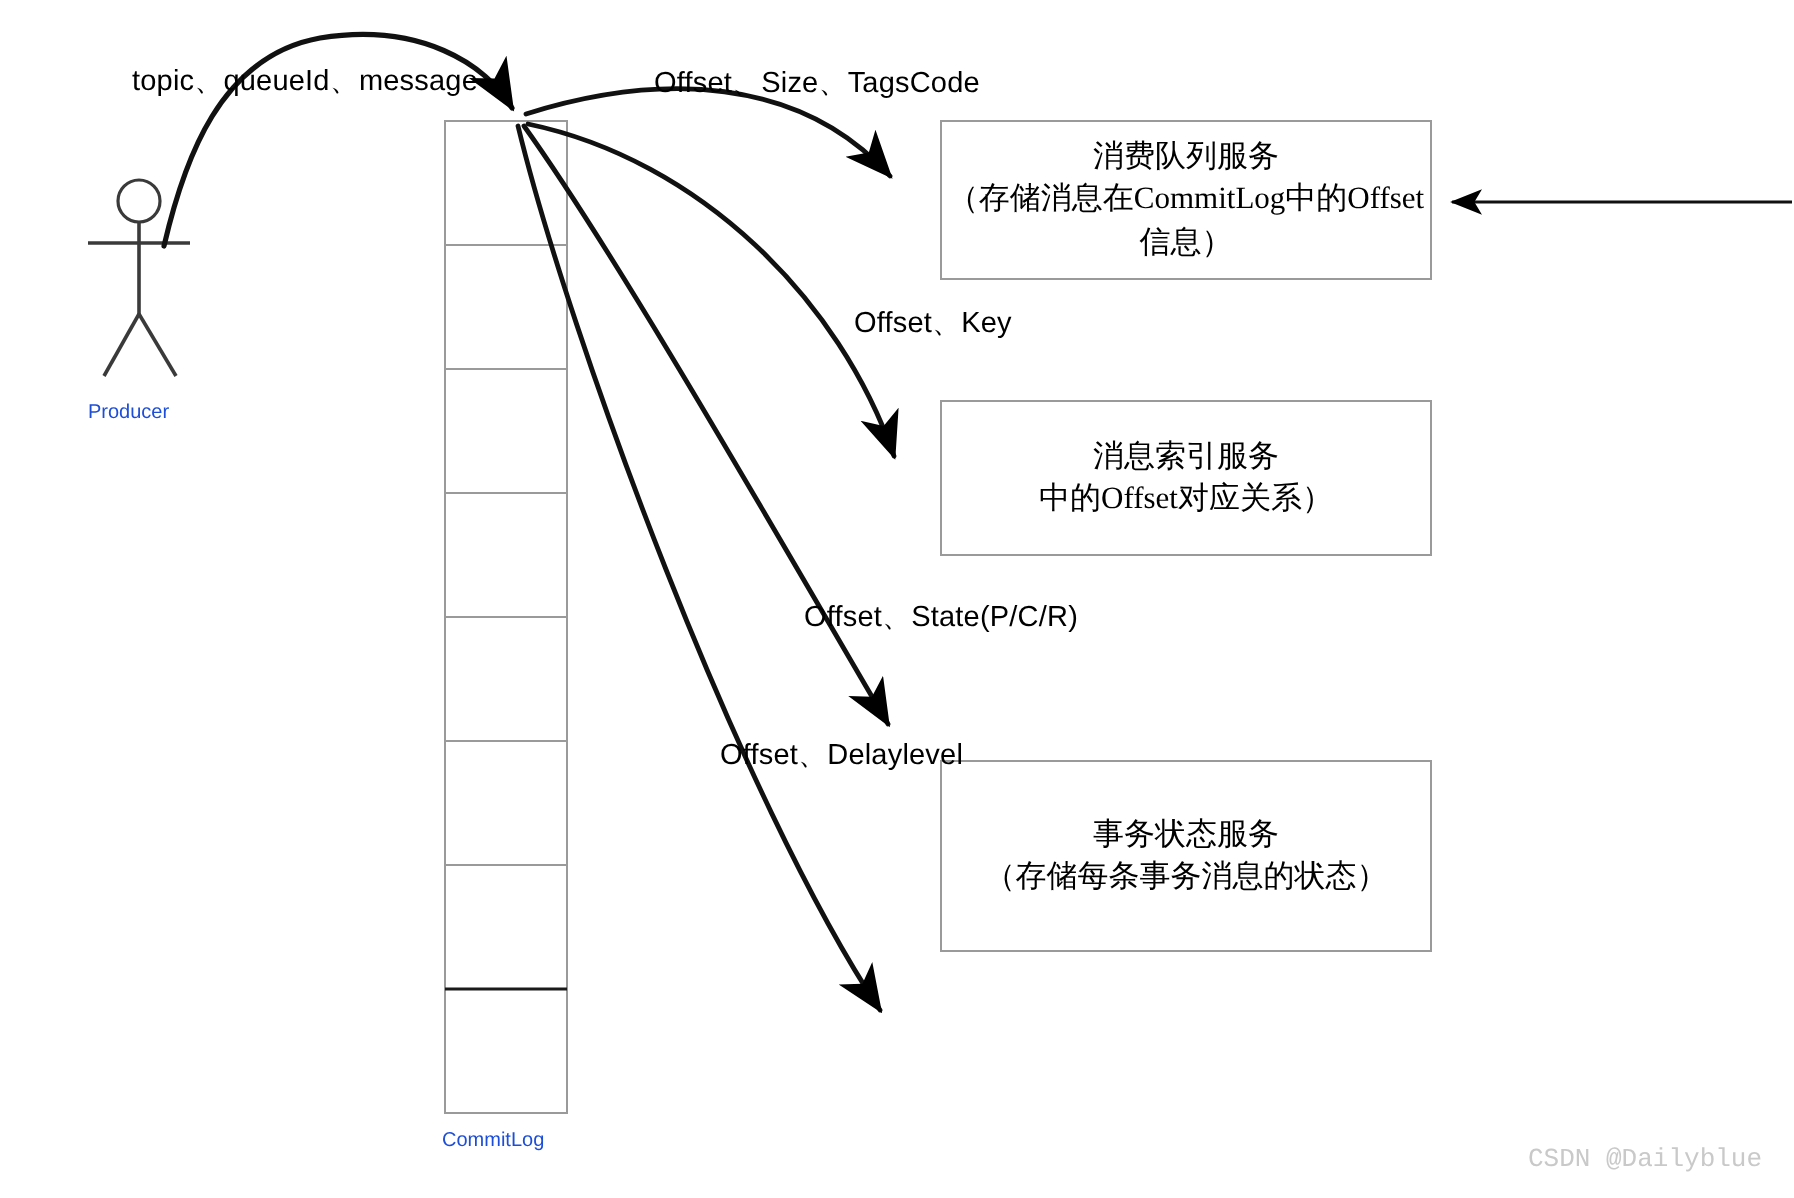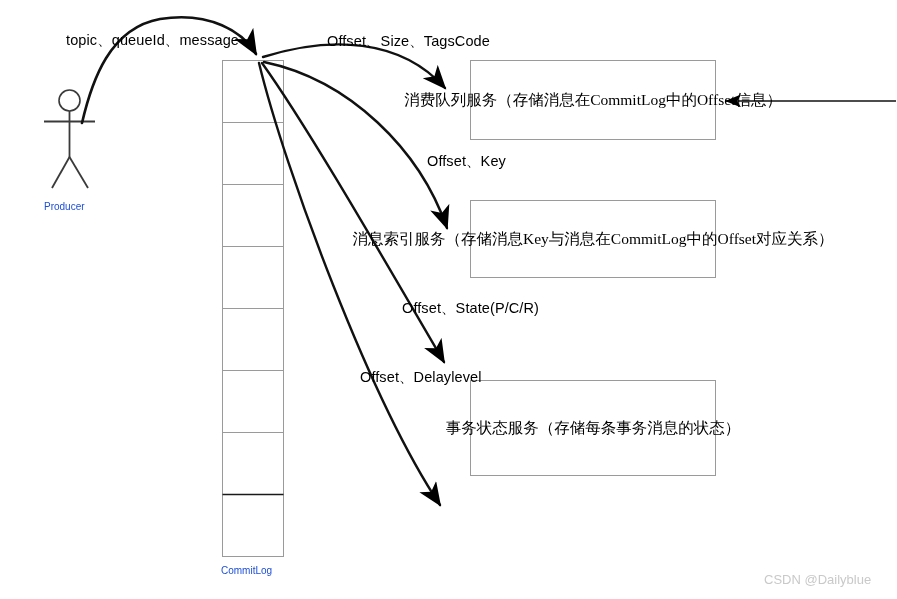--- a/index.html
+++ b/index.html
@@ -23,21 +23,21 @@
     top: 0;
     width: 897px;
     height: 599px;
   }
   .svc-box {
     position: absolute;
     box-sizing: border-box;
     border: 1px solid #9a9a9a;
     background: #ffffff;
     display: flex;
-    flex-direction: row;
+    flex-direction: column;
     align-items: center;
     justify-content: center;
     text-align: center;
     font-family: "Liberation Serif", "DejaVu Serif", serif;
     font-size: 15.5px;
     line-height: 1.38;
     color: #000000;
     padding: 2px 6px;
   }
   .svc-box .ln {
@@ -55,21 +55,21 @@
   }
   .plain-label {
     position: absolute;
     font-family: "Liberation Sans", "DejaVu Sans", sans-serif;
     font-size: 10px;
     color: #1d4ed8;
     white-space: nowrap;
   }
   .watermark {
     position: absolute;
-    font-family: Liberation Sans, sans-serif;
+    font-family: Liberation Mono, monospace;
     font-size: 13px;
     color: #c9c9c9;
     white-space: nowrap;
   }
 </style>
 </head>
 <body>
 
 <div id="canvas">
 
@@ -117,21 +117,20 @@
   </svg>
 
   <div class="svc-box" style="left:470px; top:60px; width:246px; height:80px;">
     <span class="ln">消费队列服务</span>
     <span class="ln">（存储消息在CommitLog中的Offset</span>
     <span class="ln">信息）</span>
   </div>
 
   <div class="svc-box" style="left:470px; top:200px; width:246px; height:78px;">
     <span class="ln">消息索引服务</span>
-    <span class="ln">（存储消息Key与消息在CommitLog</span>
     <span class="ln">中的Offset对应关系）</span>
   </div>
 
   <div class="svc-box" style="left:470px; top:335px; width:246px; height:96px;margin-top:45px;">
     <span class="ln">事务状态服务</span>
     <span class="ln">（存储每条事务消息的状态）</span>
   </div>
 
 
   <div class="edge-label" style="left:22px; top:31px;">topic、queueId、message</div>

